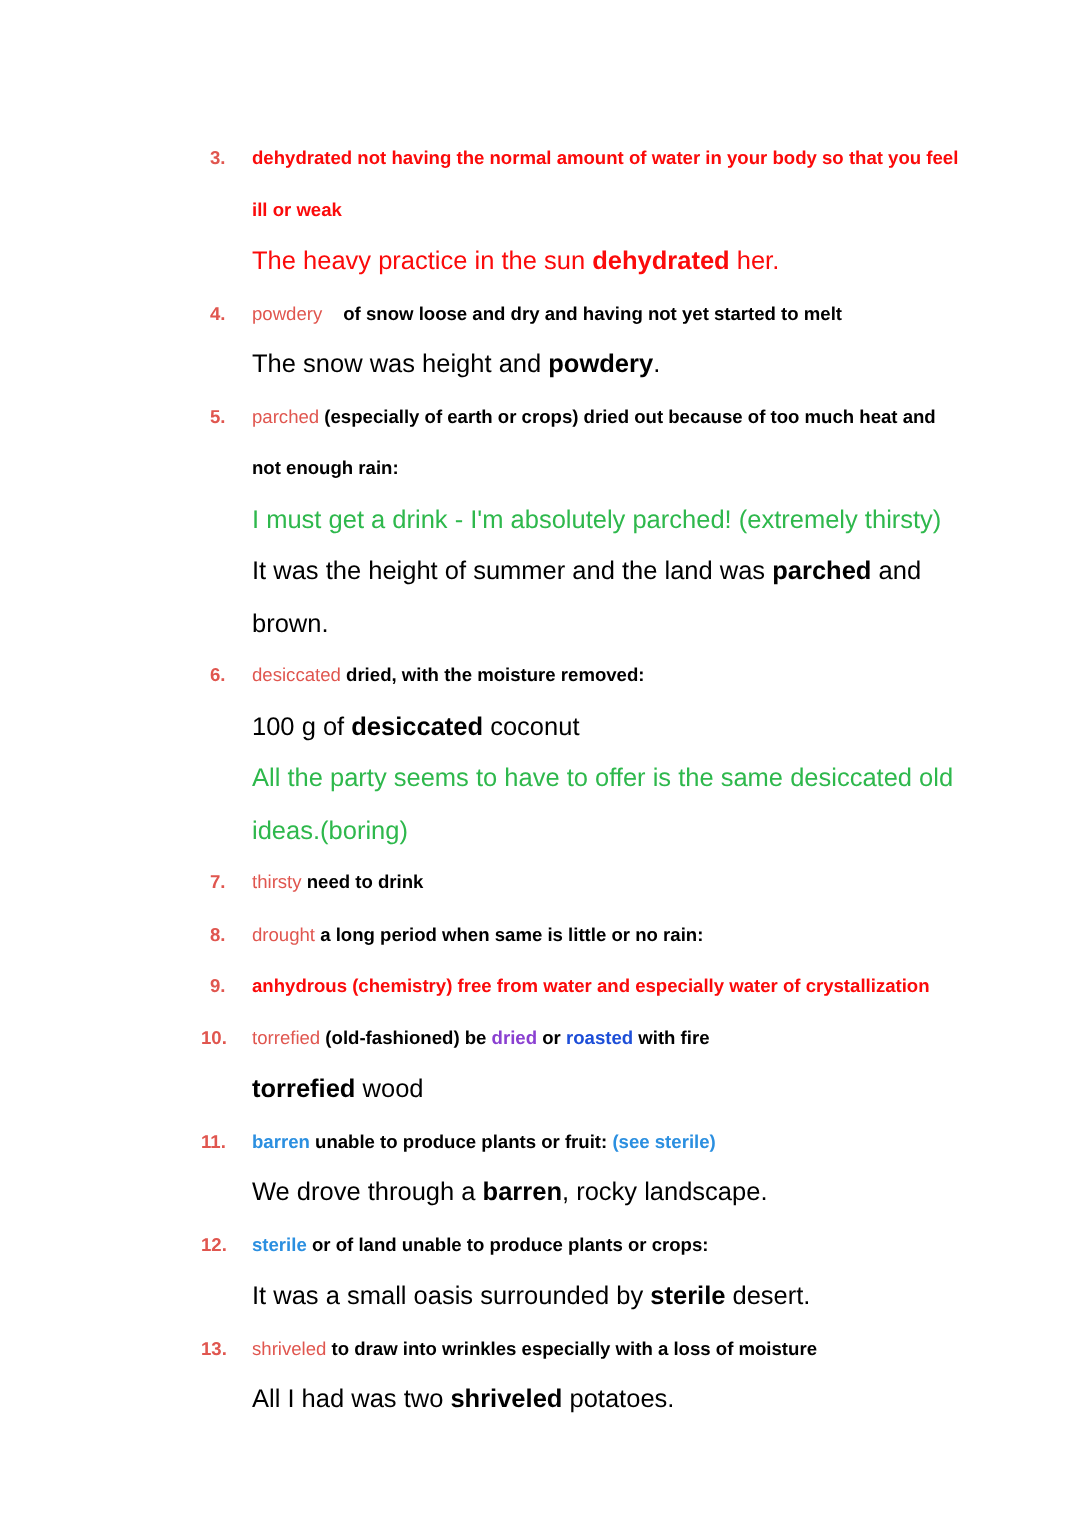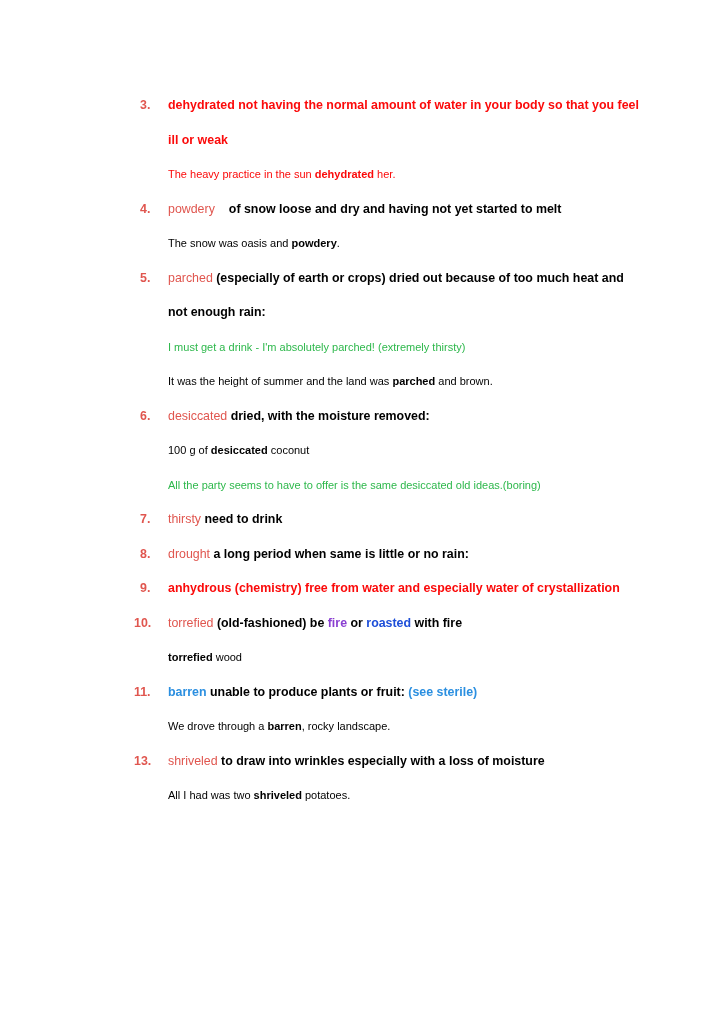--- a/index.html
+++ b/index.html
@@ -42,21 +42,21 @@
     font-weight: bold;
     font-size: 12.4px;
     color: #e0564f;
   }
   .marker.wide {
     left: -6px;
     width: 30px;
   }
   .line {
     padding-left: 28px;
-    font-size: 11px;
+    font-size: 17px;
     line-height: 34.5px;
   }
   .line.example {
     font-weight: normal;
   }
   .headword {
     color: #e0564f;
   }
   .red-bright {
     color: #fb0a0a;
@@ -98,21 +98,21 @@
       <span>The heavy practice in the sun </span><b>dehydrated</b><span> her.</span>
     </div>
   </div>
 
   <div class="entry">
     <div class="entry-head">
       <span class="marker">4.</span>
       <span class="headword n">powdery</span><span class="gap"></span><span>of snow loose and dry and having not yet started to melt</span>
     </div>
     <div class="line example">
-      <span>The snow was oasis and </span><b>powdery</b><span>.</span>
+      <span>The snow was height and </span><b>powdery</b><span>.</span>
     </div>
   </div>
 
   <div class="entry">
     <div class="entry-head">
       <span class="marker">5.</span>
       <span class="headword n">parched</span><span> (especially of earth or crops) dried out because of too much heat and not enough rain:</span>
     </div>
     <div class="line example green">I must get a drink - I'm absolutely parched! (extremely thirsty)</div>
     <div class="line example">
@@ -148,37 +148,46 @@
   <div class="entry">
     <div class="entry-head">
       <span class="marker">9.</span>
       <span class="red-bright">anhydrous</span><span class="red-bright"> (chemistry) free from water and especially water of crystallization</span>
     </div>
   </div>
 
   <div class="entry">
     <div class="entry-head">
       <span class="marker wide">10.</span>
-      <span class="headword n">torrefied</span><span> (old-fashioned) be </span><span class="purple">fire</span><span> or </span><span class="magenta">roasted</span><span> with fire</span>
+      <span class="headword n">torrefied</span><span> (old-fashioned) be </span><span class="purple">dried</span><span> or </span><span class="magenta">roasted</span><span> with fire</span>
     </div>
     <div class="line example">
       <span></span><b>torrefied</b><span> wood</span>
     </div>
   </div>
 
   <div class="entry">
     <div class="entry-head">
       <span class="marker wide">11.</span>
       <span class="blue">barren</span><span> unable to produce plants or fruit: </span><span class="blue">(see sterile)</span>
     </div>
     <div class="line example">
       <span>We drove through a </span><b>barren</b><span>, rocky landscape.</span>
     </div>
   </div>
 
+  <div class="entry">
+    <div class="entry-head">
+      <span class="marker wide">12.</span>
+      <span class="blue">sterile</span><span> or of land unable to produce plants or crops:</span>
+    </div>
+    <div class="line example">
+      <span>It was a small oasis surrounded by </span><b>sterile</b><span> desert.</span>
+    </div>
+  </div>
 
   <div class="entry">
     <div class="entry-head">
       <span class="marker wide">13.</span>
       <span class="headword n">shriveled</span><span> to draw into wrinkles especially with a loss of moisture</span>
     </div>
     <div class="line example">
       <span>All I had was two </span><b>shriveled</b><span> potatoes.</span>
     </div>
   </div>

